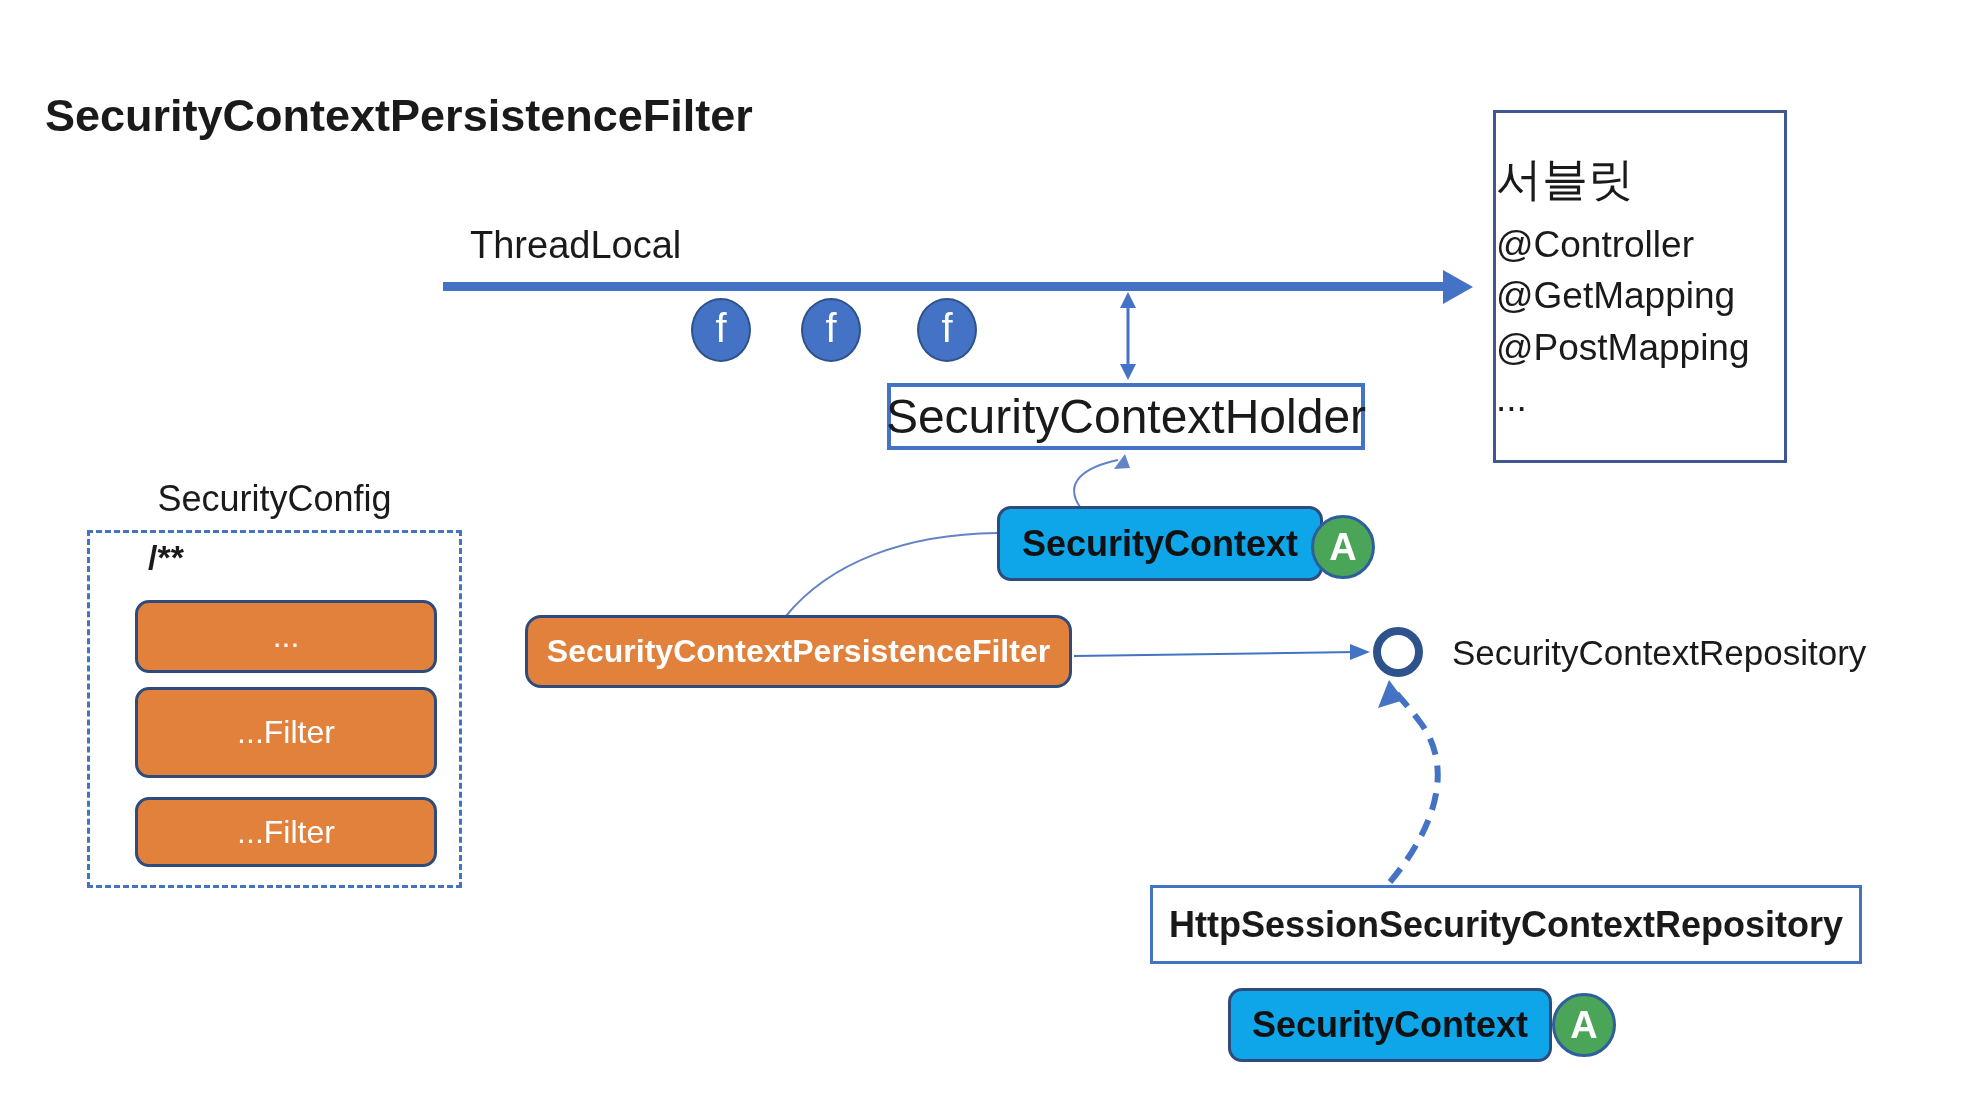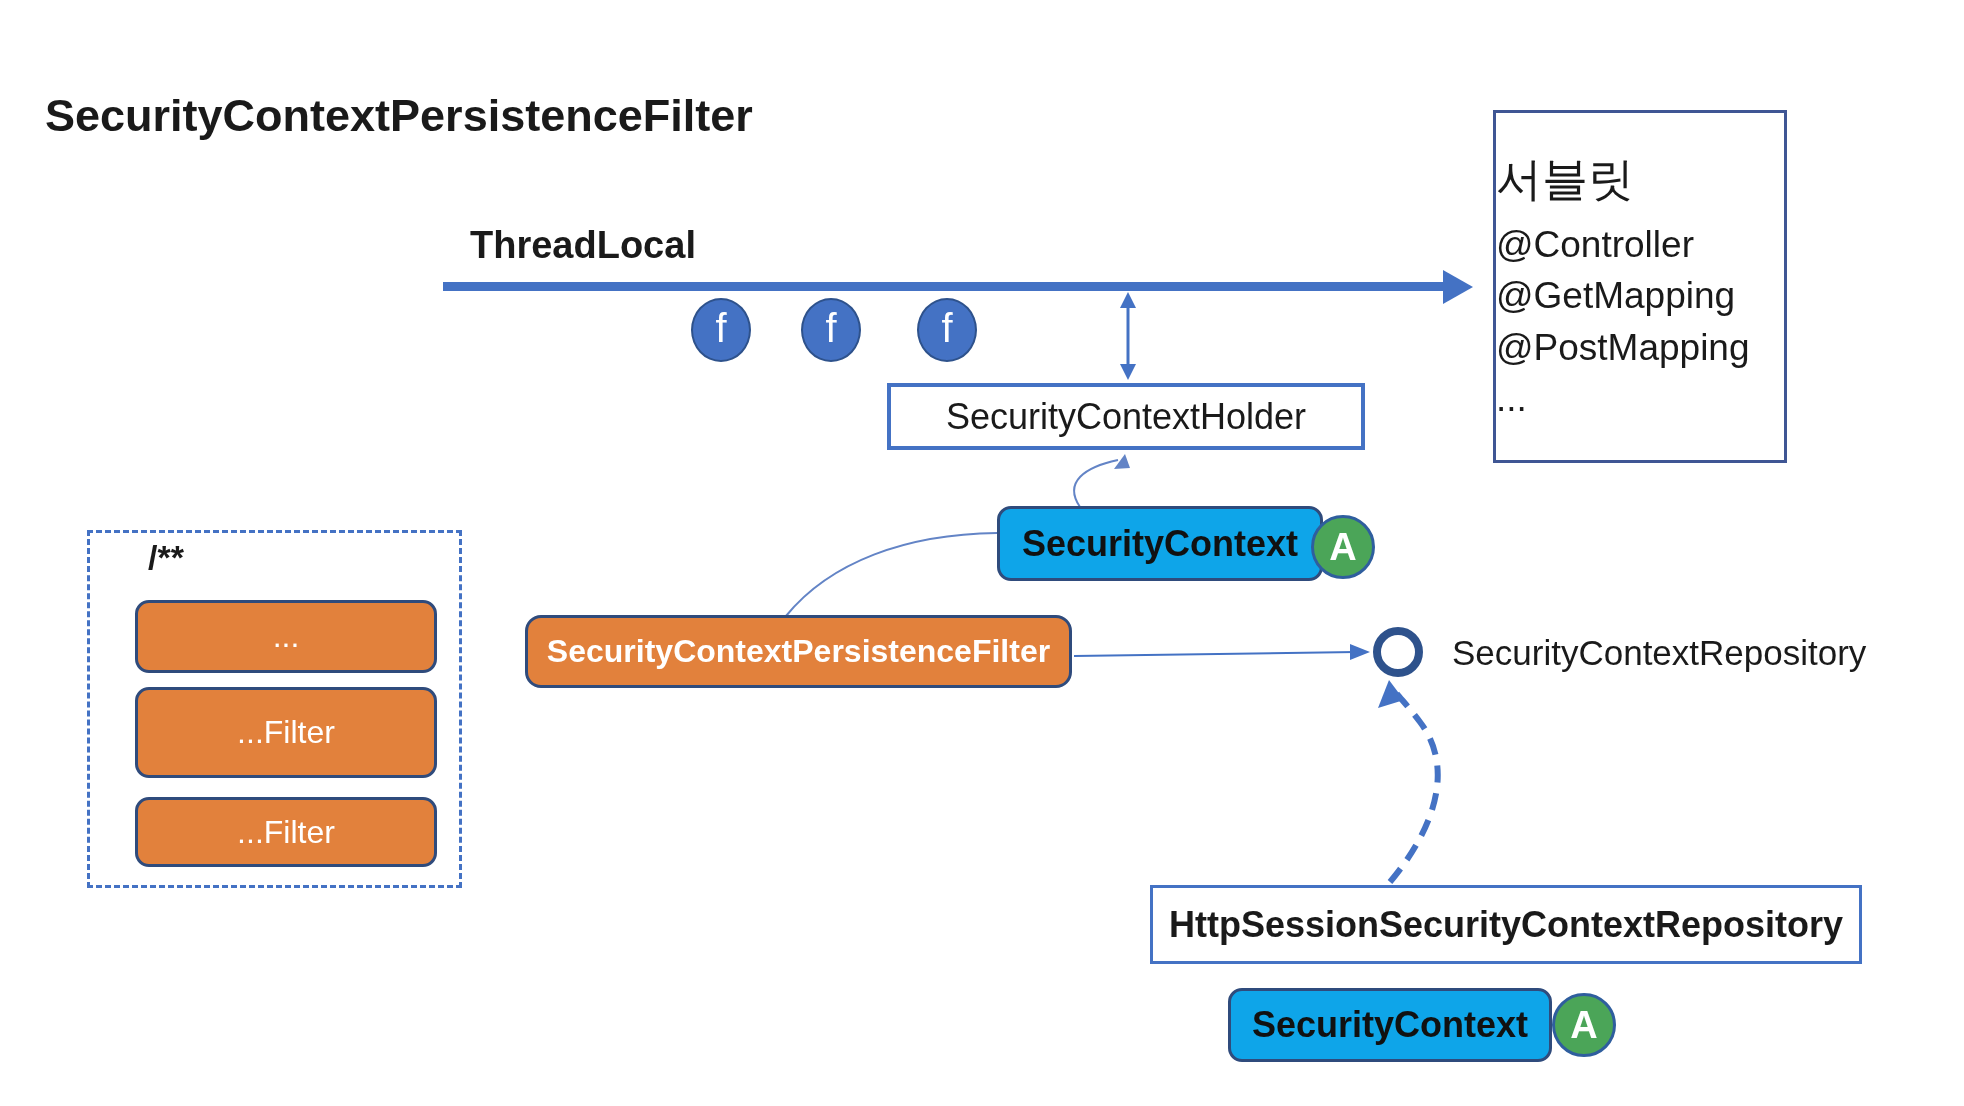--- a/index.html
+++ b/index.html
@@ -4,21 +4,21 @@
 <style>
   html,body{margin:0;padding:0;background:#ffffff;}
   #canvas{
     position:relative;width:1964px;height:1106px;background:#ffffff;overflow:hidden;
     font-family:"Liberation Sans", sans-serif;color:#1a1a1a;border-radius:8px;
   }
   .abs{position:absolute;}
   #connector-layer{position:absolute;left:0;top:0;width:1964px;height:1106px;z-index:1;}
 
   .page-title{left:45px;top:90px;font-size:45px;font-weight:600;letter-spacing:0px;z-index:2;}
-  .threadlocal-label{left:470px;top:224px;font-size:38px;font-weight:700;z-index:2;}
+  .threadlocal-label{left:470px;top:224px;font-size:38px;font-weight:400;z-index:2;}
 
   .f-badge{
     width:60px;height:64px;border-radius:50%;background:#4472C4;border:2px solid #2E528C;
     display:flex;align-items:center;justify-content:center;color:#ffffff;
     font-size:40px;font-weight:400;z-index:3;box-sizing:border-box;padding-bottom:4px;
   }
   #f1{left:691px;top:298px;} #f2{left:801px;top:298px;} #f3{left:917px;top:298px;}
 
   .servlet-box{
     left:1493px;top:110px;width:294px;height:353px;background:#ffffff;
@@ -26,21 +26,21 @@
     display:flex;flex-direction:column;align-items:flex-start;justify-content:center;
     text-align:center;
   }
   .servlet-line1{font-size:46px;font-weight:400;margin-bottom:8px;}
   .servlet-line{font-size:37px;font-weight:400;line-height:1.38;}
 
   .holder-box{
     left:887px;top:383px;width:478px;height:67px;background:#ffffff;
     border:4px solid #4472C4;box-sizing:border-box;z-index:2;
     display:flex;align-items:center;justify-content:center;
-    font-size:36px;font-weight:400;
+    font-size:48px;font-weight:400;
   }
 
   .context-chip{
     background:#0ea5e9;border:3px solid #2F4B7C;border-radius:14px;box-sizing:border-box;
     display:flex;align-items:center;justify-content:center;
     font-size:36px;font-weight:700;color:#111111;z-index:2;
   }
   #context-chip-top{left:997px;top:506px;width:326px;height:75px;}
   #context-chip-bottom{left:1228px;top:988px;width:324px;height:74px;}
 
@@ -137,20 +137,21 @@
     <div class="servlet-line">...</div>
   </div>
 
   <div class="abs holder-box">SecurityContextHolder</div>
 
   <div class="abs context-chip" id="context-chip-top">SecurityContext</div>
   <div class="abs auth-badge" id="auth-badge-top">A</div>
 
   <div class="abs filter-main-box">SecurityContextPersistenceFilter</div>
 
+  <div class="abs config-label">SecurityConfig</div>
   <div class="abs config-region"></div>
   <div class="abs comment-label">/**</div>
   <div class="abs filter-pill" id="pill-1">...</div>
   <div class="abs filter-pill" id="pill-2">...Filter</div>
   <div class="abs filter-pill" id="pill-3">...Filter</div>
 
   <div class="abs repo-label">SecurityContextRepository</div>
 
   <div class="abs session-repo-box">HttpSessionSecurityContextRepository</div>
 

